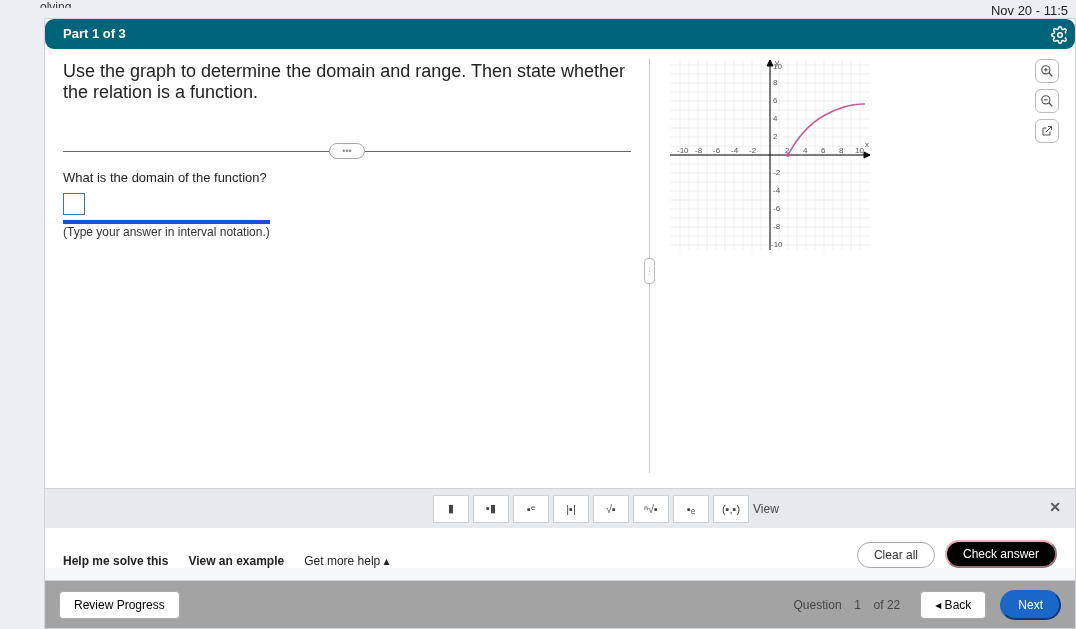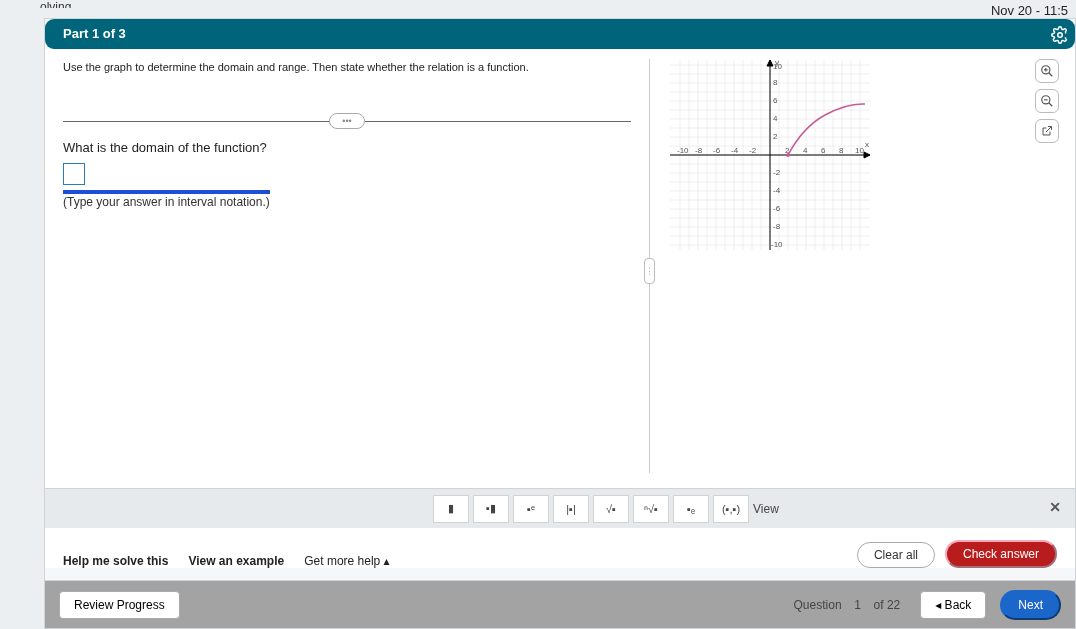--- a/index.html
+++ b/index.html
@@ -4,42 +4,42 @@
 <style>
   * { box-sizing: border-box; }
   body { margin:0; font-family: Arial, Helvetica, sans-serif; background:#eceff1; color:#222; font-size:13px; width:1076px; height:629px; overflow:hidden; }
   .top-crumb { height:8px; font-size:12px; color:#333; padding-left:28px; overflow:hidden;}
   .date { position:absolute; top:3px; right:8px; font-size:13px; color:#222; }
   .main-wrap { position:absolute; top:18px; left:44px; right:0; bottom:0; background:#f5f7f8; border:1px solid #d0d4d7; }
   .part-bar { background:#00647a; color:#fff; height:30px; line-height:30px; padding-left:18px; font-size:13px; font-weight:bold; position:relative;border-radius:9px; }
   .gear { position:absolute; right:6px; top:6px; width:18px; height:18px; color:#fff;}
   .content-area { position:absolute; top:30px; left:0; right:0; bottom:100px; background:#fff;}
   .left { position:absolute; left:0; top:0; width:604px; bottom:40px; padding:12px 18px;}
-  .instr { font-size:11px; color:#222; margin-bottom:10px;}
+  .instr { font-size:18px; color:#222; margin-bottom:10px;}
   .hr-line { border:none; border-top:1px solid #666; margin:48px 0 18px 0; position:relative;}
   .hr-pill { position:absolute; left:50%; top:-8px; transform:translateX(-50%); width:36px; height:16px; background:#fff; border:1px solid #aaa; border-radius:8px; font-size:9px; color:#888; text-align:center; line-height:14px;}
   .q { font-size:13px; margin:14px 0 8px 0;}
   .ans-box { width:22px; height:22px; border:1px solid #2b7bb9; background:#fff; display:inline-block;}
   .hint { font-size:12px; color:#333; margin-top:2px; border-top:4px solid #1d4ed8; display:inline-block; padding-top:1px;}
   .vsplit { position:absolute; left:604px; top:10px; bottom:55px; width:1px; background:#ccc;}
   .vsplit-handle { position:absolute; left:-5px; top:48%; width:11px; height:26px; background:#fff; border:1px solid #bbb; border-radius:4px; font-size:9px; color:#aaa; text-align:center; line-height:24px;}
   .right { position:absolute; left:620px; right:6px; top:6px; height:220px;}
   .graph { width:210px; height:200px; background:#fff; position:relative;}
   .tool-col { position:absolute; right:10px; top:4px;}
   .tool-btn { width:24px; height:24px; border:1px solid #bbb; border-radius:6px; background:#fff; margin-bottom:6px; display:flex; align-items:center; justify-content:center; font-size:12px; color:#555; cursor:pointer;}
   .palette { position:absolute; left:0; right:0; bottom:0; height:40px; background:#e7eaec; border-top:1px solid #d0d4d7; display:flex; align-items:center;}
   .pal-spacer { flex:0 0 388px;}
   .pal-btn { width:36px; height:28px; background:#fff; border:1px solid #cfd3d6; margin-right:4px; font-size:11px; display:flex; align-items:center; justify-content:center; color:#444; cursor:pointer;}
   .pal-more { width:48px; border:none; background:transparent; font-size:12px; color:#444;}
   .pal-close { position:absolute; right:14px; top:10px; font-size:14px; font-weight:bold; color:#555; cursor:pointer;}
   .help-row { position:absolute; left:0; right:0; bottom:60px; height:40px; background:#fff; display:flex; align-items:flex-end; padding:0 18px;}
   .help-link { font-size:12px; font-weight:bold; color:#222; margin-right:20px; cursor:pointer; }
   .help-link.plain { font-weight:normal;}
   .btn { border:1px solid #aaa; border-radius:14px; background:#fff; padding:5px 16px; font-size:12px; cursor:pointer; color:#333;}
-  .btn-check { background:#b91c1c; border-color:#f6a7b9; color:#fff; border-radius:14px; padding:5px 16px; font-size:12px; margin-left:10px;}
+  .btn-check { background:#000000; border-color:#f6a7b9; color:#fff; border-radius:14px; padding:5px 16px; font-size:12px; margin-left:10px;}
   .footer { position:absolute; left:0; right:0; bottom:0; height:48px; background:#a3a3a3; border-top:1px solid #d0d4d7; display:flex; align-items:center; padding:0 14px;gap:24px;}
   .btn-rect { border:1px solid #aaa; border-radius:4px; background:#fff; padding:6px 14px; font-size:12px; cursor:pointer;}
   .btn-primary { background:#1b66c9; border-color:#1b66c9; color:#fff; border-radius:15px; padding:6px 16px; font-size:12px; margin-left:8px; cursor:pointer;}
   .qprog { margin-left:auto; font-size:12px; color:#444; display:flex; align-items:center; gap:6px;}
   .qprog .num { display:inline-block; min-width:20px; text-align:center;}
   .cursor { position:absolute; top:36px; left:108px; font-size:14px; color:#000; transform:rotate(-10deg);}
   svg text { font-size:8px; fill:#555; font-family:Arial;}
 </style>
 </head>
 <body>

